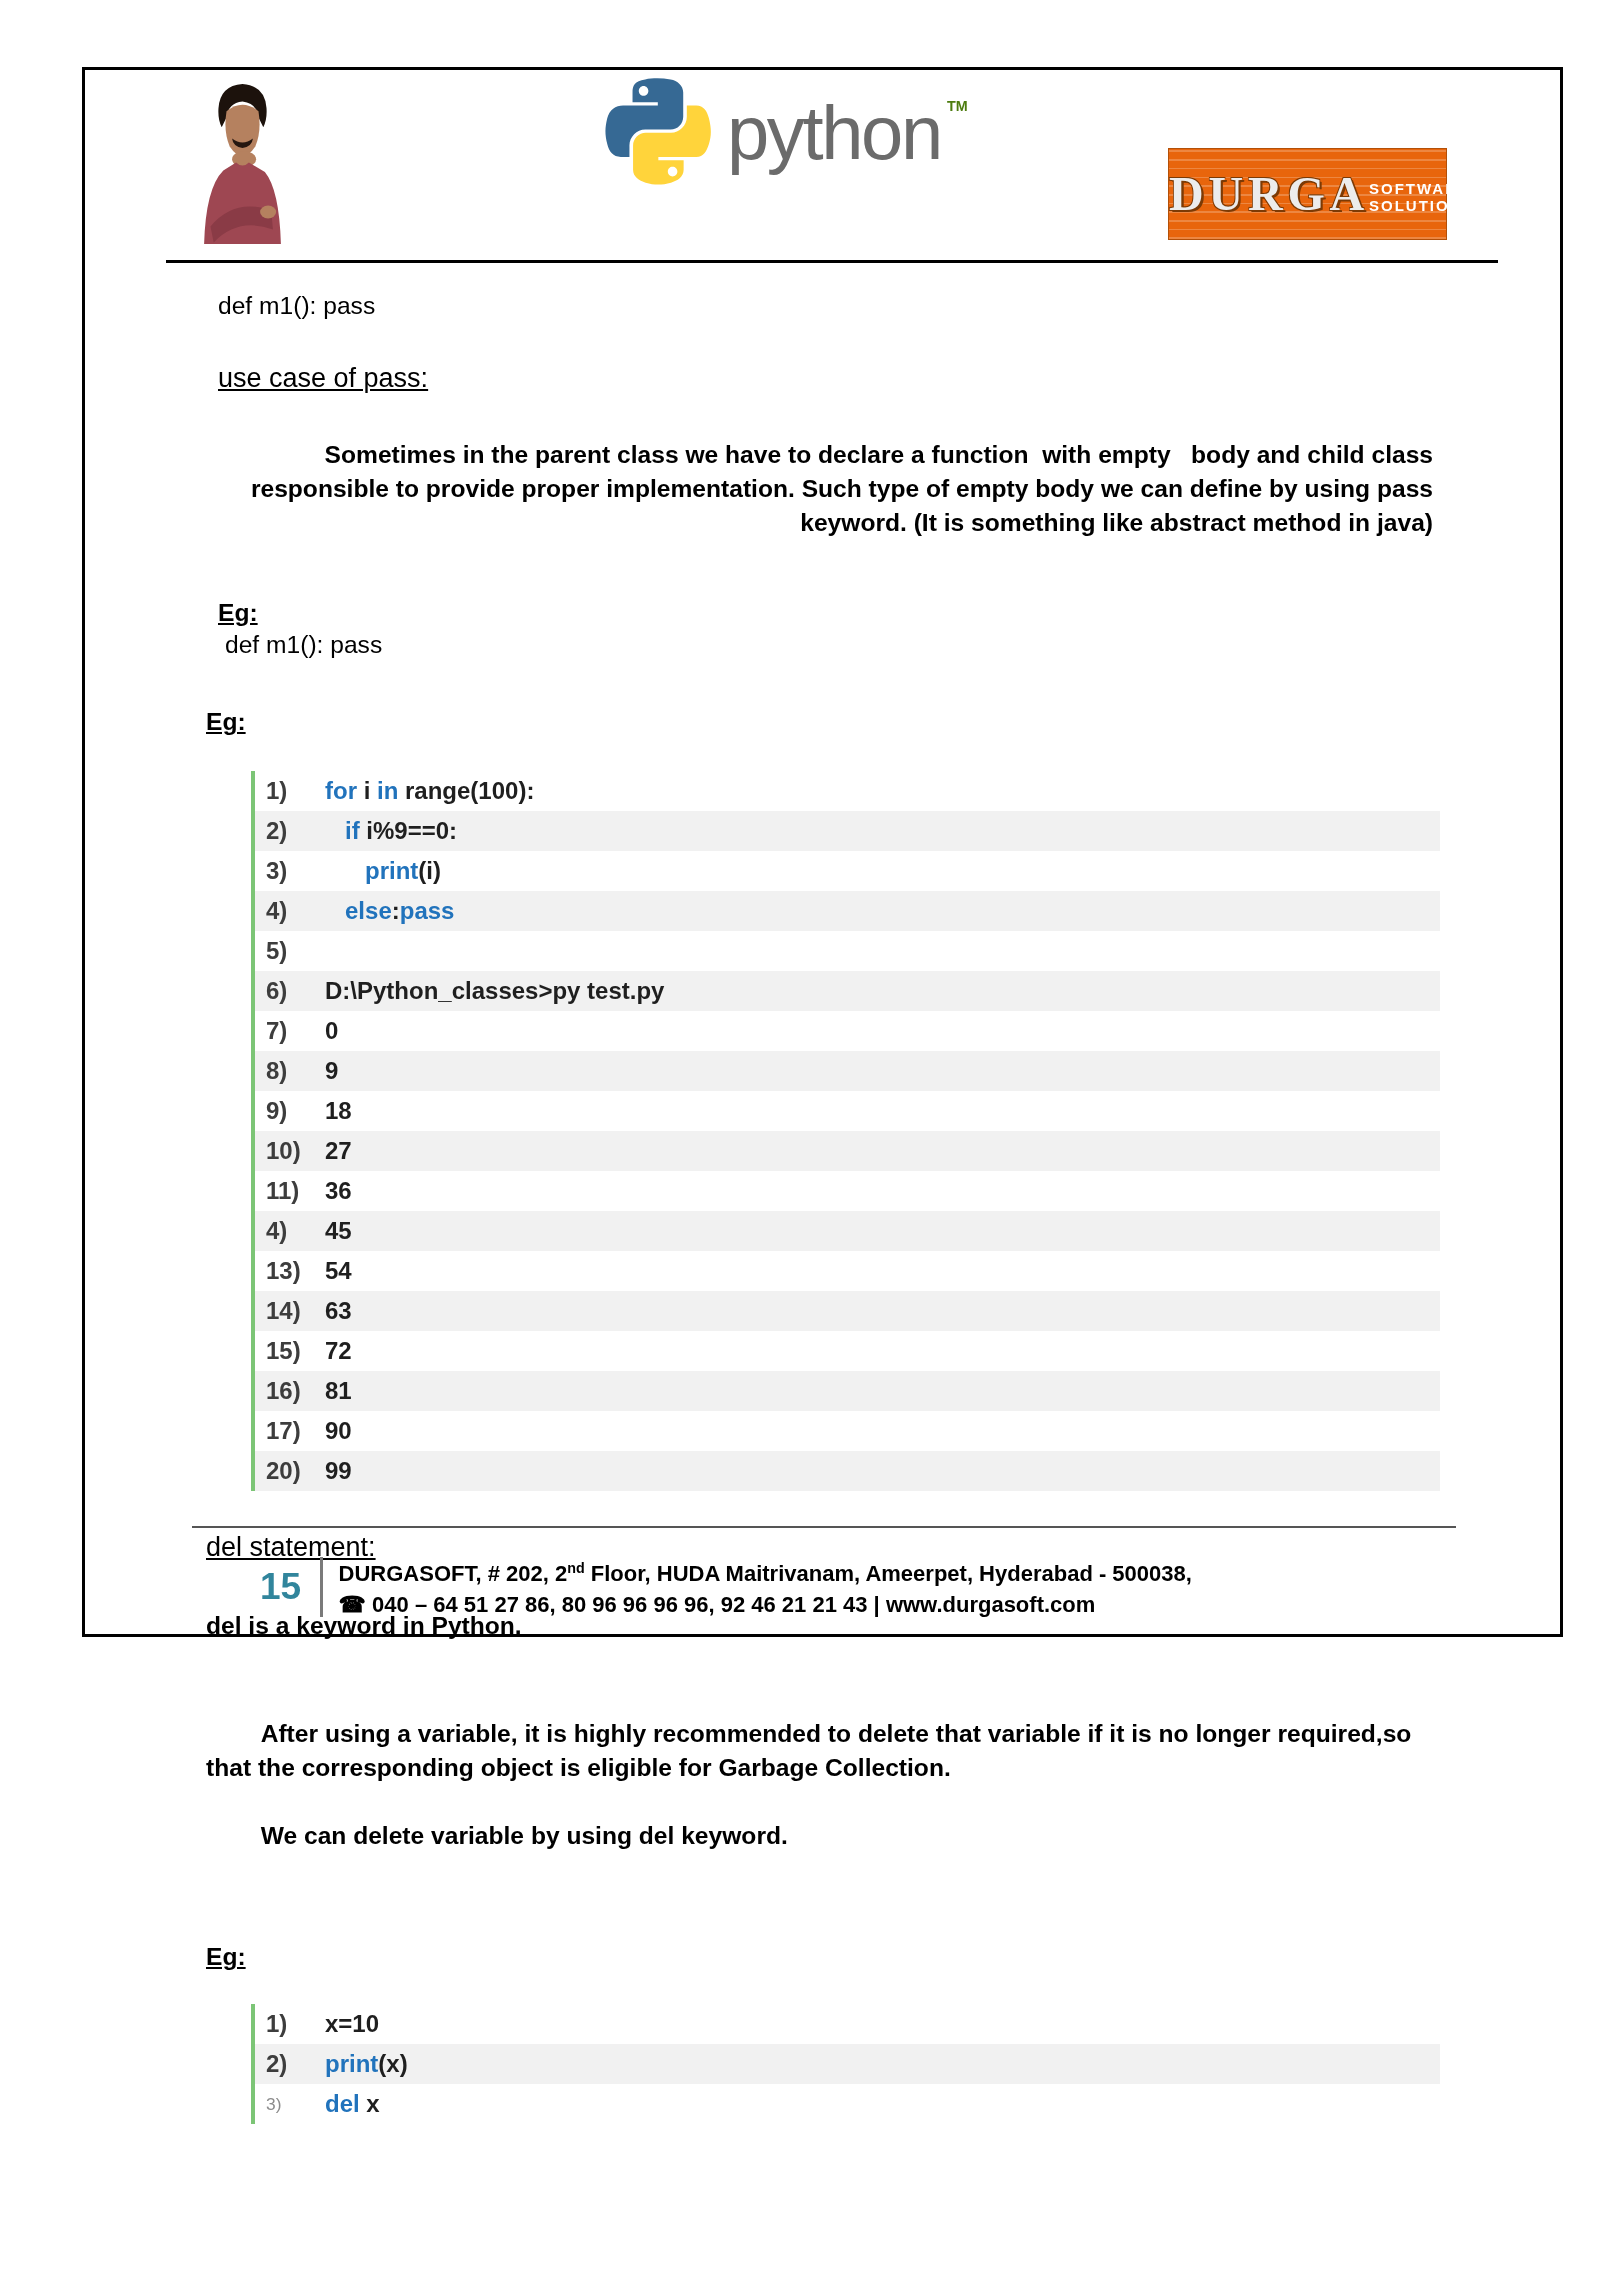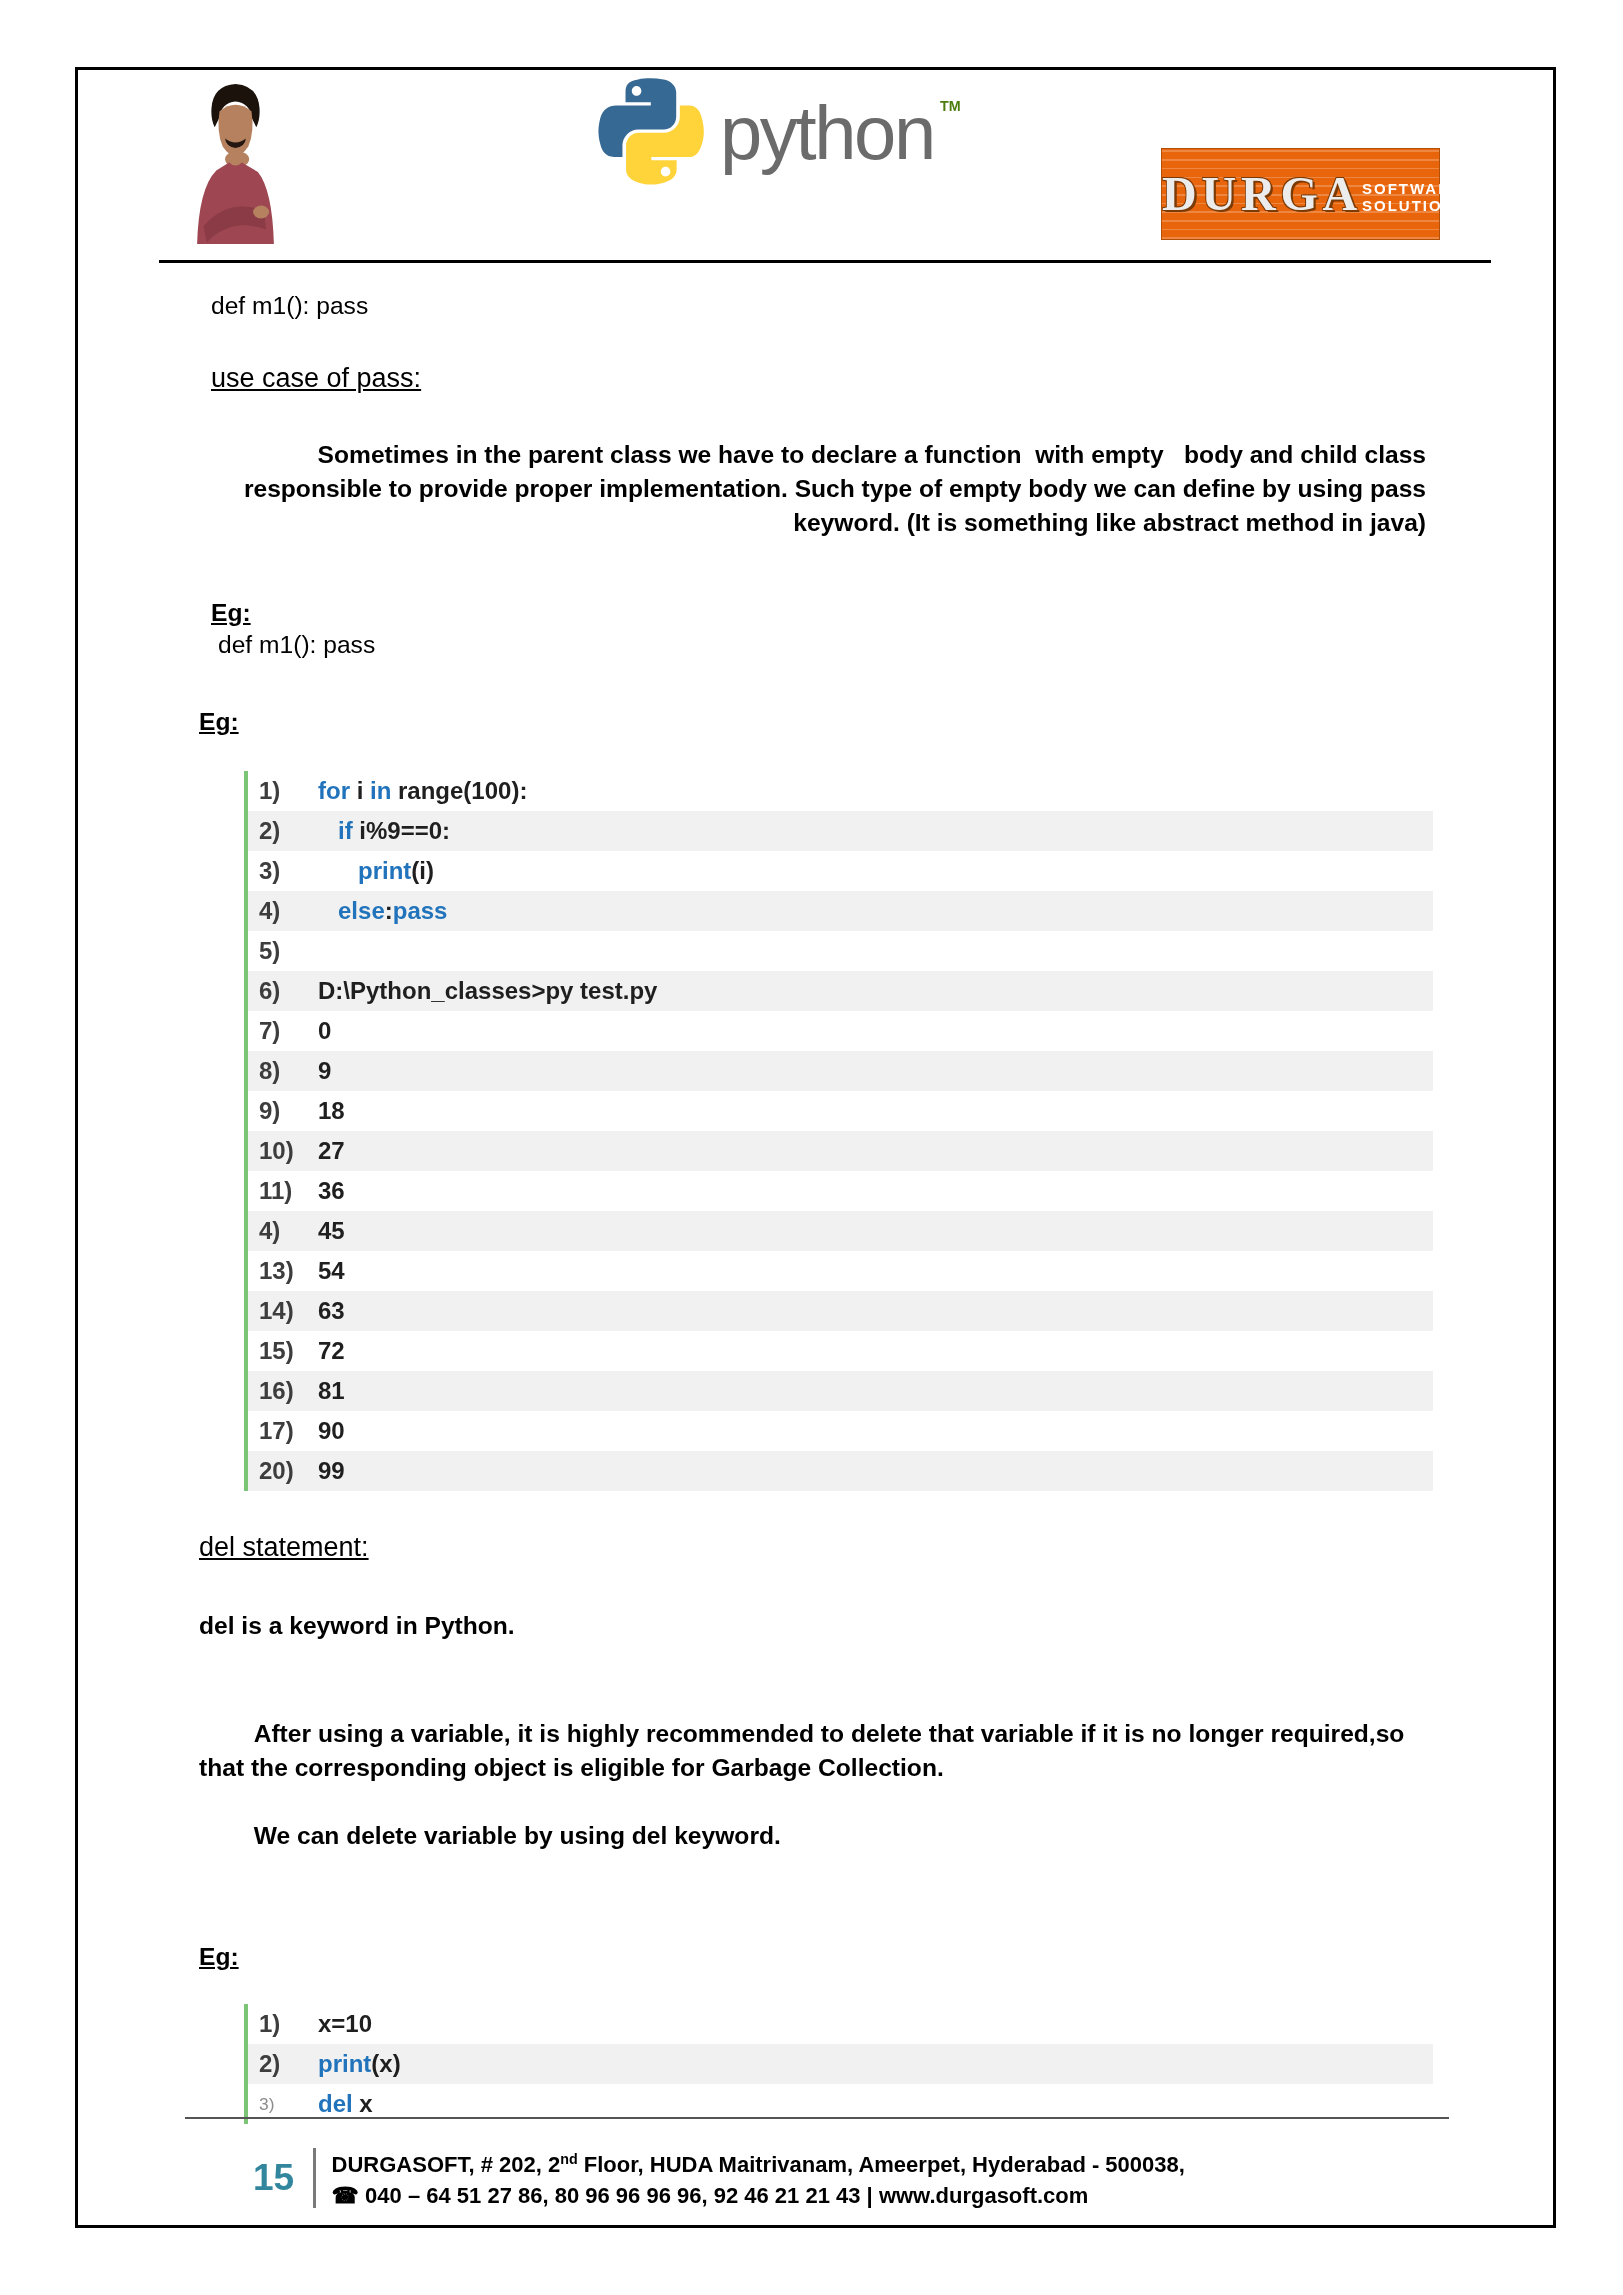--- a/index.html
+++ b/index.html
@@ -3,21 +3,21 @@
 <meta charset="utf-8">
 <style>
   * { margin:0; padding:0; box-sizing:border-box; }
   html,body { background:#ffffff; }
   body {
     width:1624px; height:2295px; position:relative; overflow:hidden;
     font-family:"Liberation Sans", sans-serif; color:#000;
   }
   .page { position:absolute; inset:0; background:#fff; }
   .frame {
-    position:absolute; left:75px; top:67px; width:1481px; height:2161px;
+    position:absolute; left:82px; top:67px; width:1481px; height:1570px;
     border:3.2px solid #000; background:#fff;
   }
 
   
   .header { position:relative; height:190px; }
   .instructor { position:absolute; left:109px; top:6.3px; width:97px; height:168px; }
   .python-logo { position:absolute; left:514px; top:3.2px; display:flex; align-items:center; }
   .py-word {
     font-size:76px; font-weight:500; color:#6b6b6b; letter-spacing:-2.4px;
     margin-left:11px; line-height:1;

